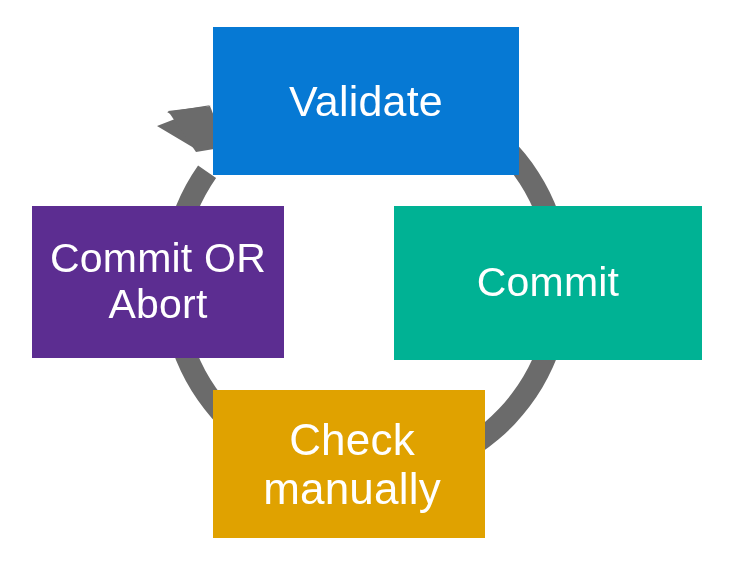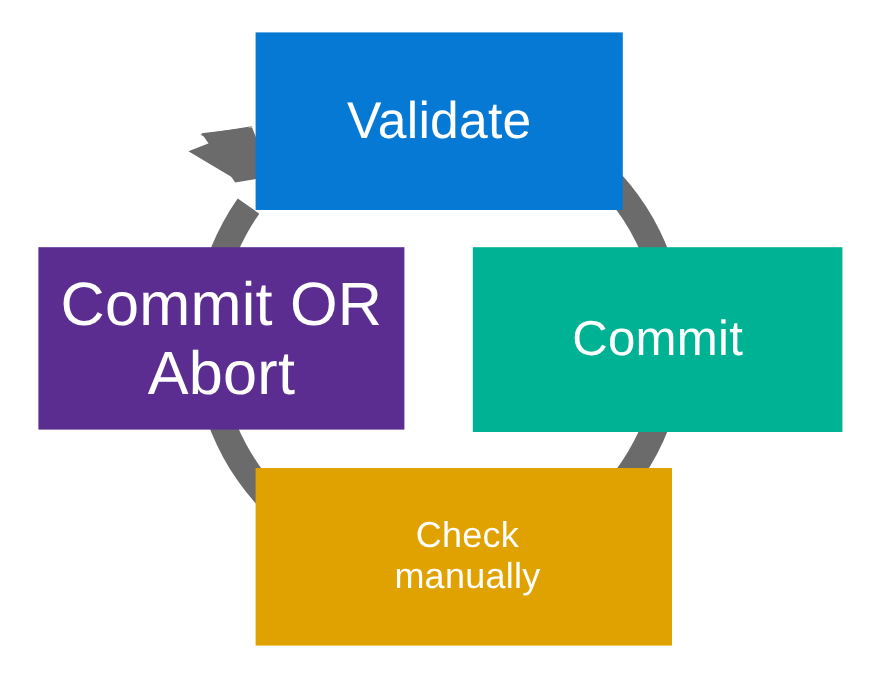--- a/index.html
+++ b/index.html
@@ -50,31 +50,31 @@
   #node-prepare {
     left: 394px;
     top: 206px;
     width: 308px;
     height: 154px;
     font-size: 41px;
   }
   #node-check {
     left: 213px;
     top: 390px;
-    width: 347px;
+    width: 272px;
     height: 148px;
-    font-size: 30px;
+    font-size: 44px;
     padding-left: 16px;
   }
   #node-commit {
     left: 32px;
     top: 206px;
-    width: 305px;
+    width: 252px;
     height: 152px;
-    font-size: 51px;
+    font-size: 41px;
   }
   .node-label {
     display: block;
     width: 100%;
     white-space: pre-line;
   }
 </style>
 </head>
 <body>
 

